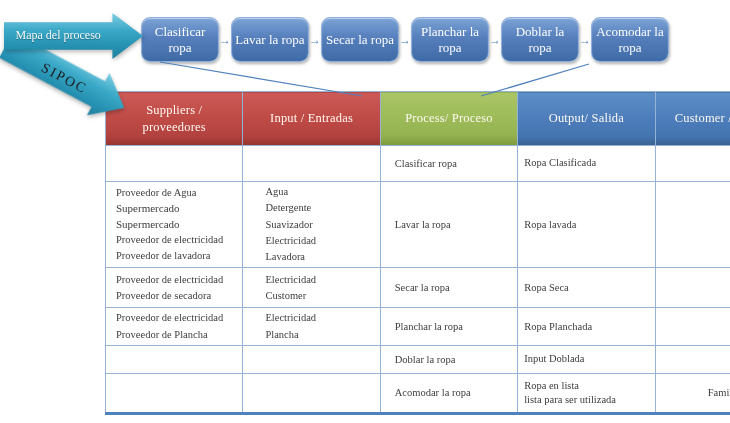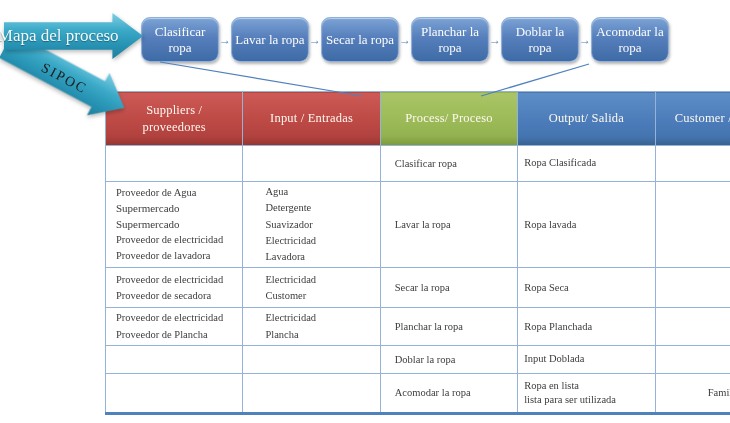--- a/index.html
+++ b/index.html
@@ -12,21 +12,21 @@
   .arrow-wrap { position:absolute; filter:drop-shadow(1px 2px 2px rgba(0,0,0,.28)); }
   .arrow-shape {
     width:100%; height:100%;
     background:linear-gradient(180deg,#7dd0e4 0%, #3aa8c7 38%, #2691b2 72%, #1f7f9e 100%);
     clip-path:polygon(0 20%, 78% 20%, 78% 0, 100% 50%, 78% 100%, 78% 80%, 0 80%);
   }
   .map-arrow { left:4px; top:13px; width:139px; height:46px; z-index:6; }
   .map-arrow .arrow-label {
     position:absolute; left:0; top:20%; width:78%; height:60%;
     display:flex; align-items:center; justify-content:center;
-    color:#f4fbfd; font-size:17px; text-shadow:0 1px 1px rgba(0,0,0,.35);
+    color:#f4fbfd; font-size:12px; text-shadow:0 1px 1px rgba(0,0,0,.35);
     white-space:nowrap;
   }
   .sipoc-arrow { left:6px; top:21px; width:134px; height:48px; transform-origin:0 50%; transform:rotate(28deg); z-index:5; }
   .sipoc-text {
     position:absolute; left:46px; top:60px; transform:rotate(28deg); transform-origin:0 0;
     font-size:14px; color:#1d1d1d; letter-spacing:2px; z-index:7; white-space:nowrap;
   }
 
   
   .flow { position:absolute; left:141px; top:17px; width:524px; height:45px; display:flex; align-items:stretch; z-index:3; }

